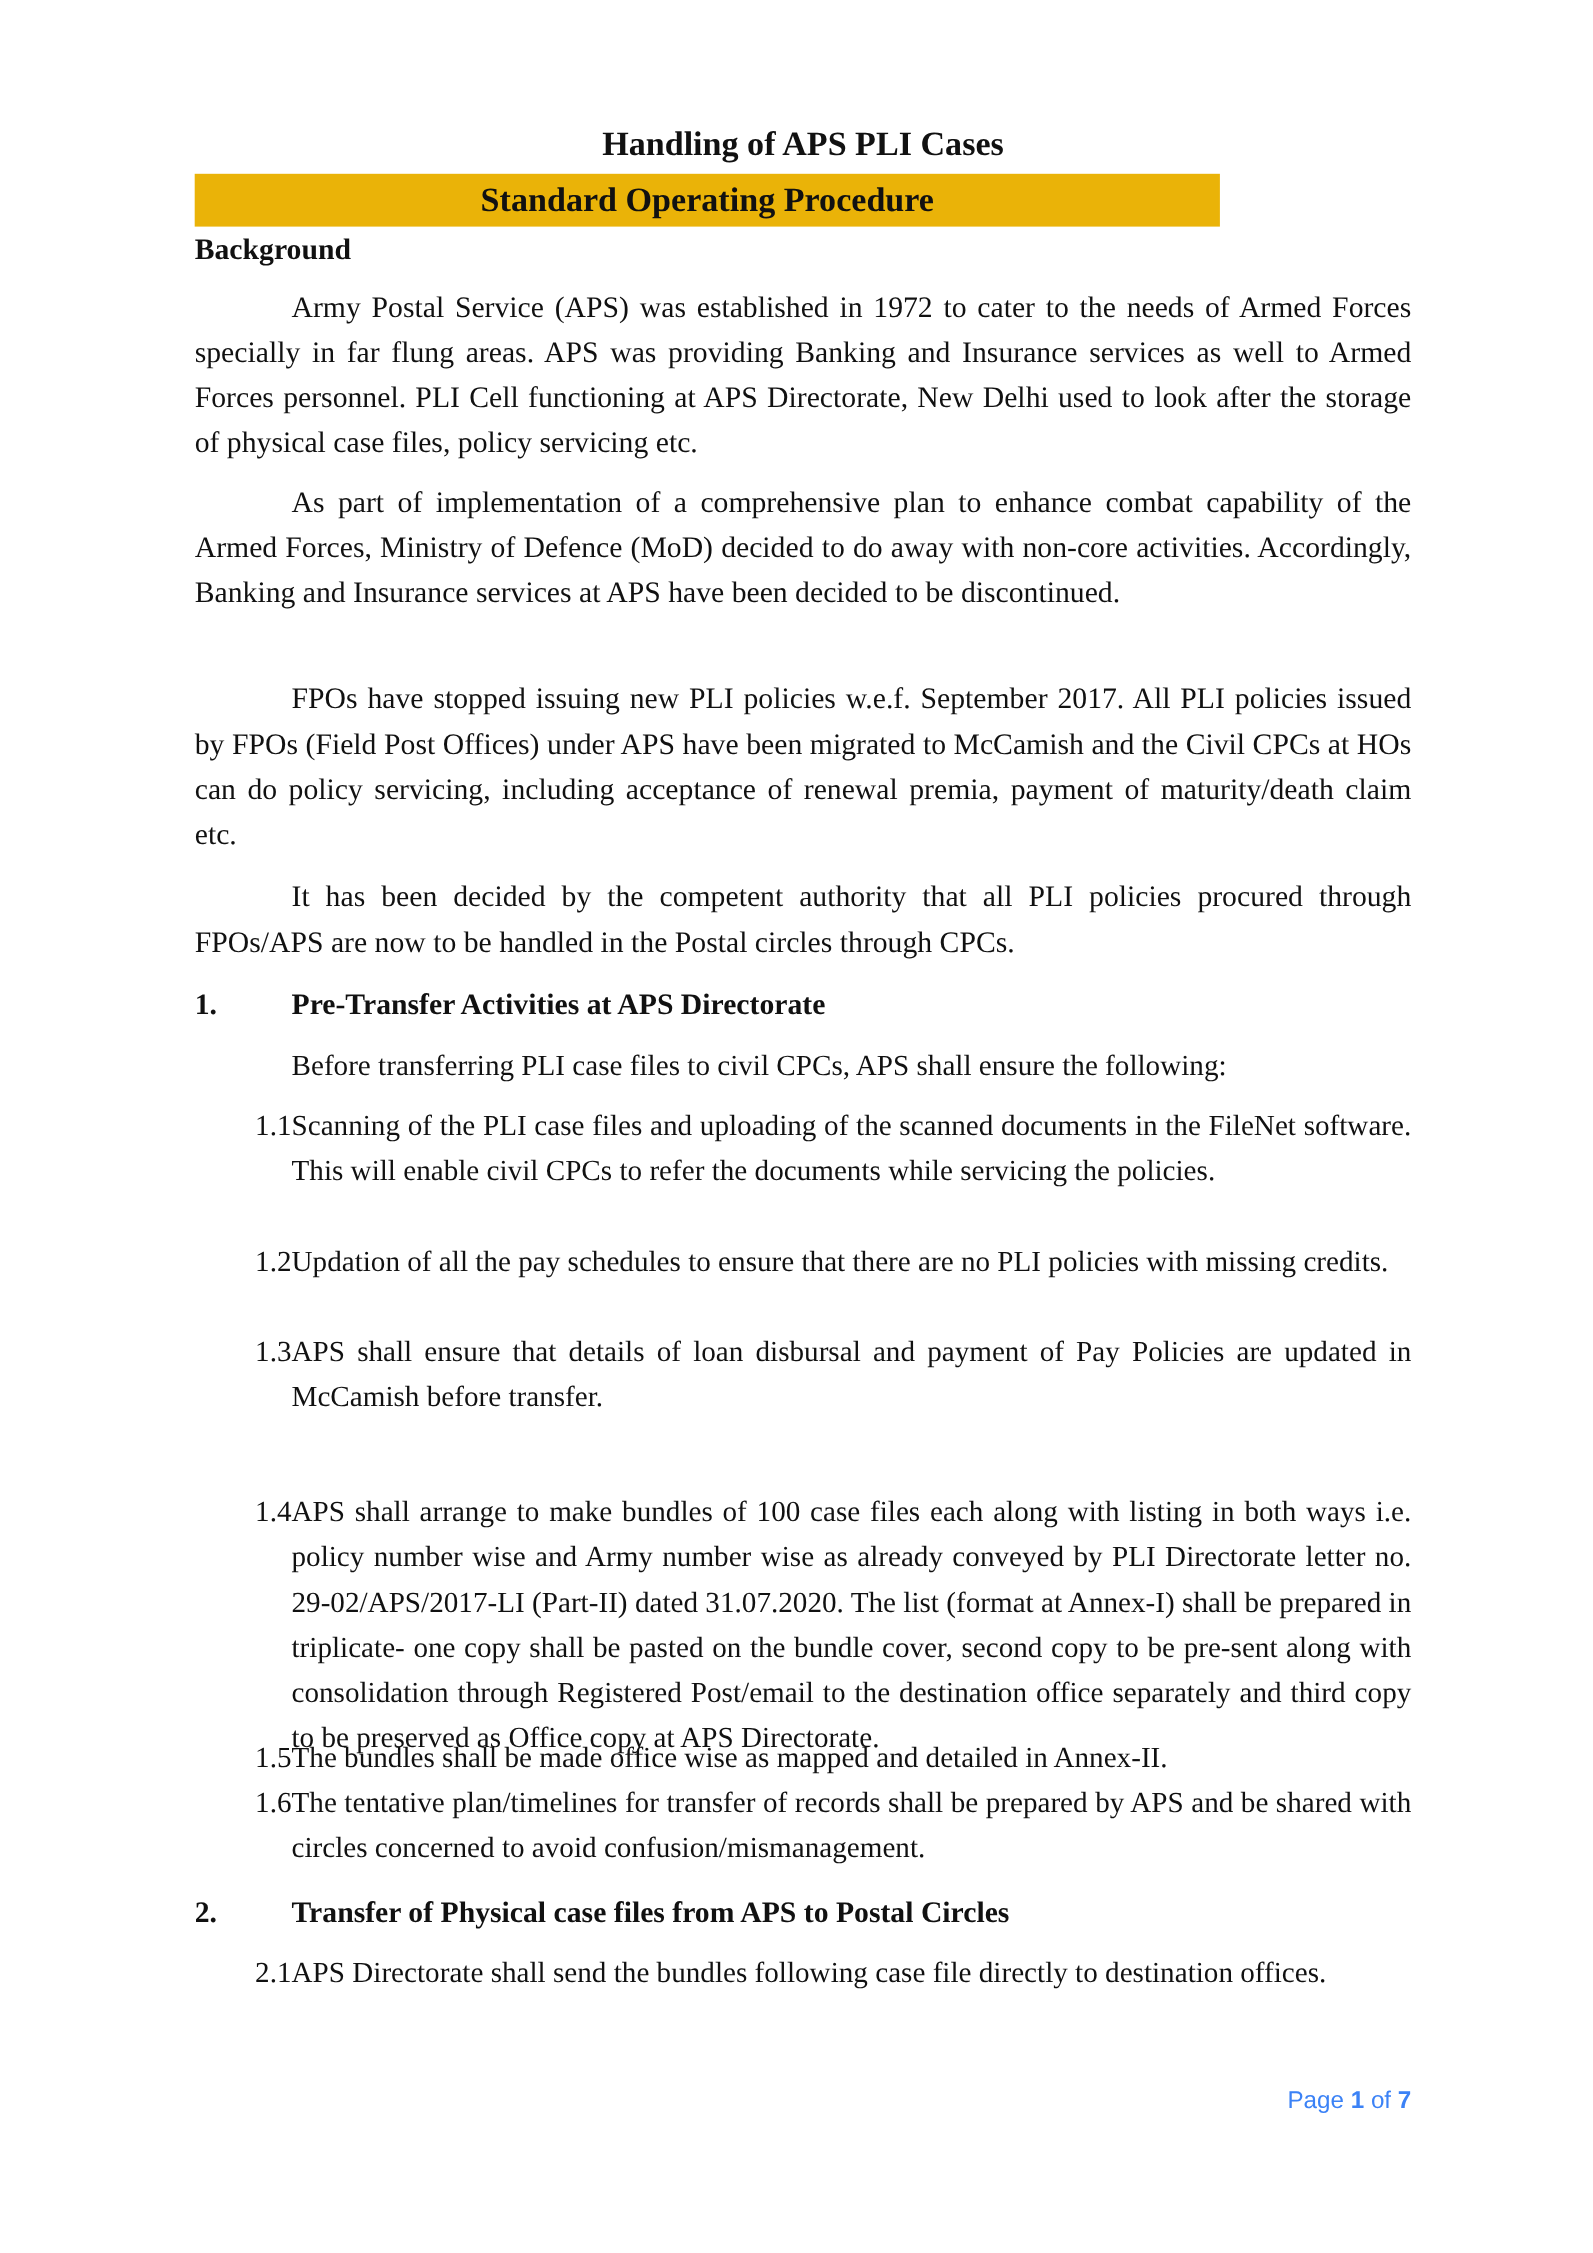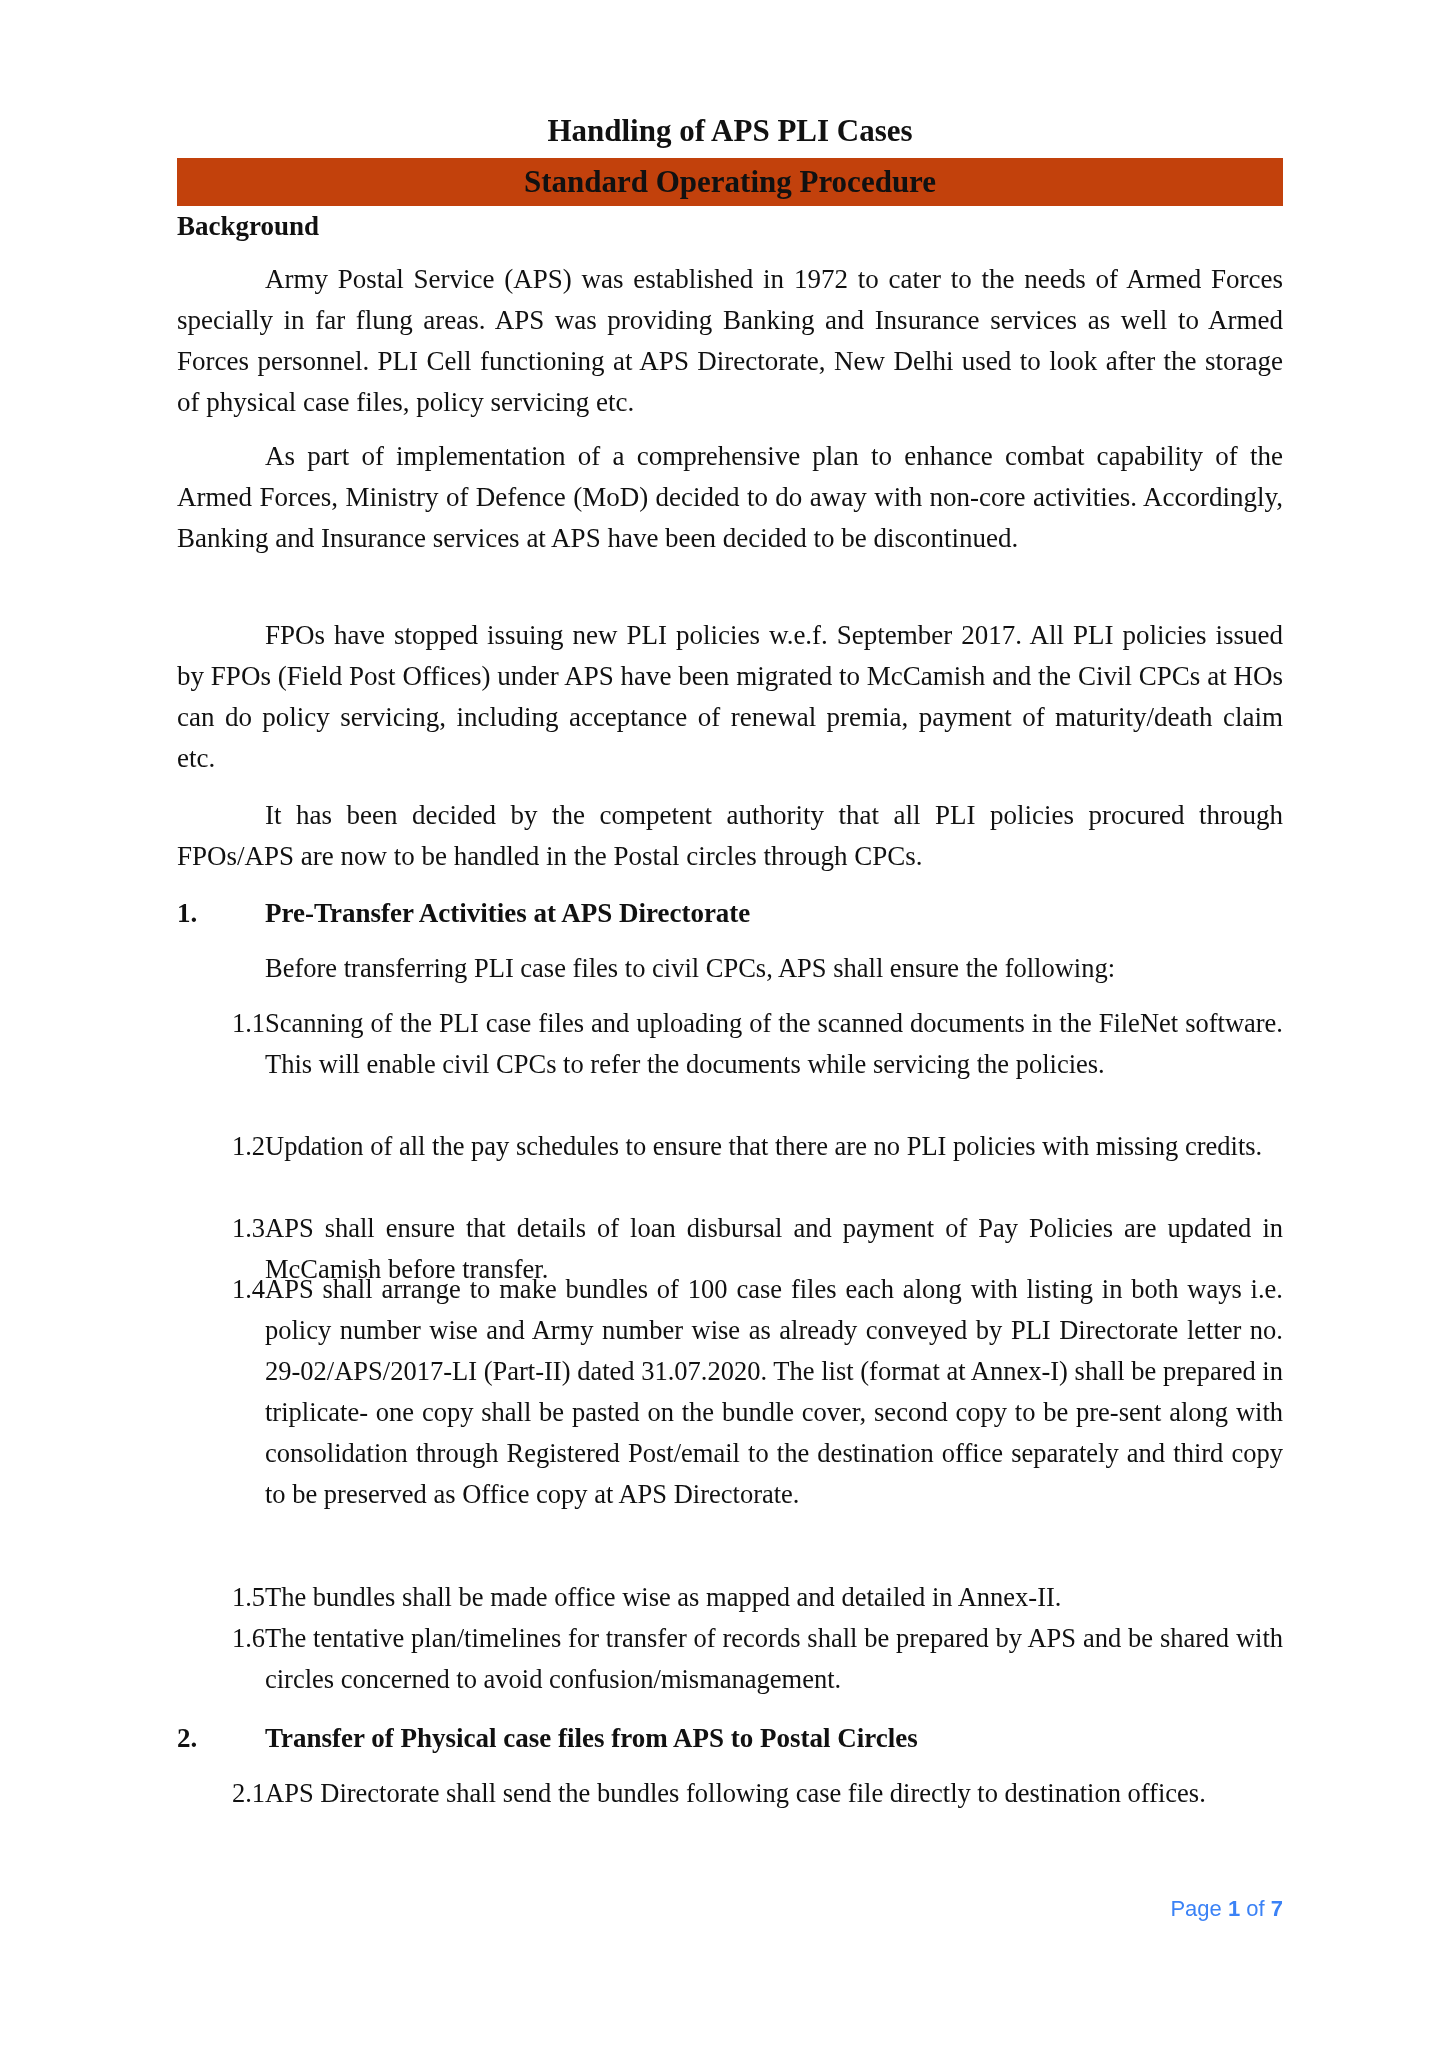--- a/index.html
+++ b/index.html
@@ -23,23 +23,23 @@
       width: 1106px;
       text-align: center;
       font-weight: bold;
       font-size: 31px;
       line-height: 42px;
     }
     .band {
       position: absolute;
       top: 158px;
       left: 0;
-      width: 1106px;
+      width: 932px;
       height: 48px;
-      background: #c2410c;
+      background: #eab308;
       text-align: center;
       font-weight: bold;
       font-size: 31px;
       line-height: 48px;
     }
     .bg-heading {
       position: absolute;
       top: 206px;
       left: 0;
       font-weight: bold;
@@ -133,21 +133,21 @@
   <div class="item" style="top:1126px;">
     <span class="num">1.2</span>
     <div class="text">Updation of all the pay schedules to ensure that there are no PLI policies with missing credits.</div>
   </div>
 
   <div class="item" style="top:1208px;">
     <span class="num">1.3</span>
     <div class="text">APS shall ensure that details of loan disbursal and payment of Pay Policies are updated in McCamish before transfer.</div>
   </div>
 
-  <div class="item" style="top:1269px;">
+  <div class="item" style="top:1354px;">
     <span class="num">1.4</span>
     <div class="text">APS shall arrange to make bundles of 100 case files each along with listing in both ways i.e. policy number wise and Army number wise as already conveyed by PLI Directorate letter no. 29-02/APS/2017-LI (Part-II) dated 31.07.2020. The list (format at Annex-I) shall be prepared in triplicate- one copy shall be pasted on the bundle cover, second copy to be pre-sent along with consolidation through Registered Post/email to the destination office separately and third copy to be preserved as Office copy at APS Directorate.</div>
   </div>
 
   <div class="item" style="top:1577px;">
     <span class="num">1.5</span>
     <div class="text">The bundles shall be made office wise as mapped and detailed in Annex-II.</div>
   </div>
 
   <div class="item" style="top:1618px;">

